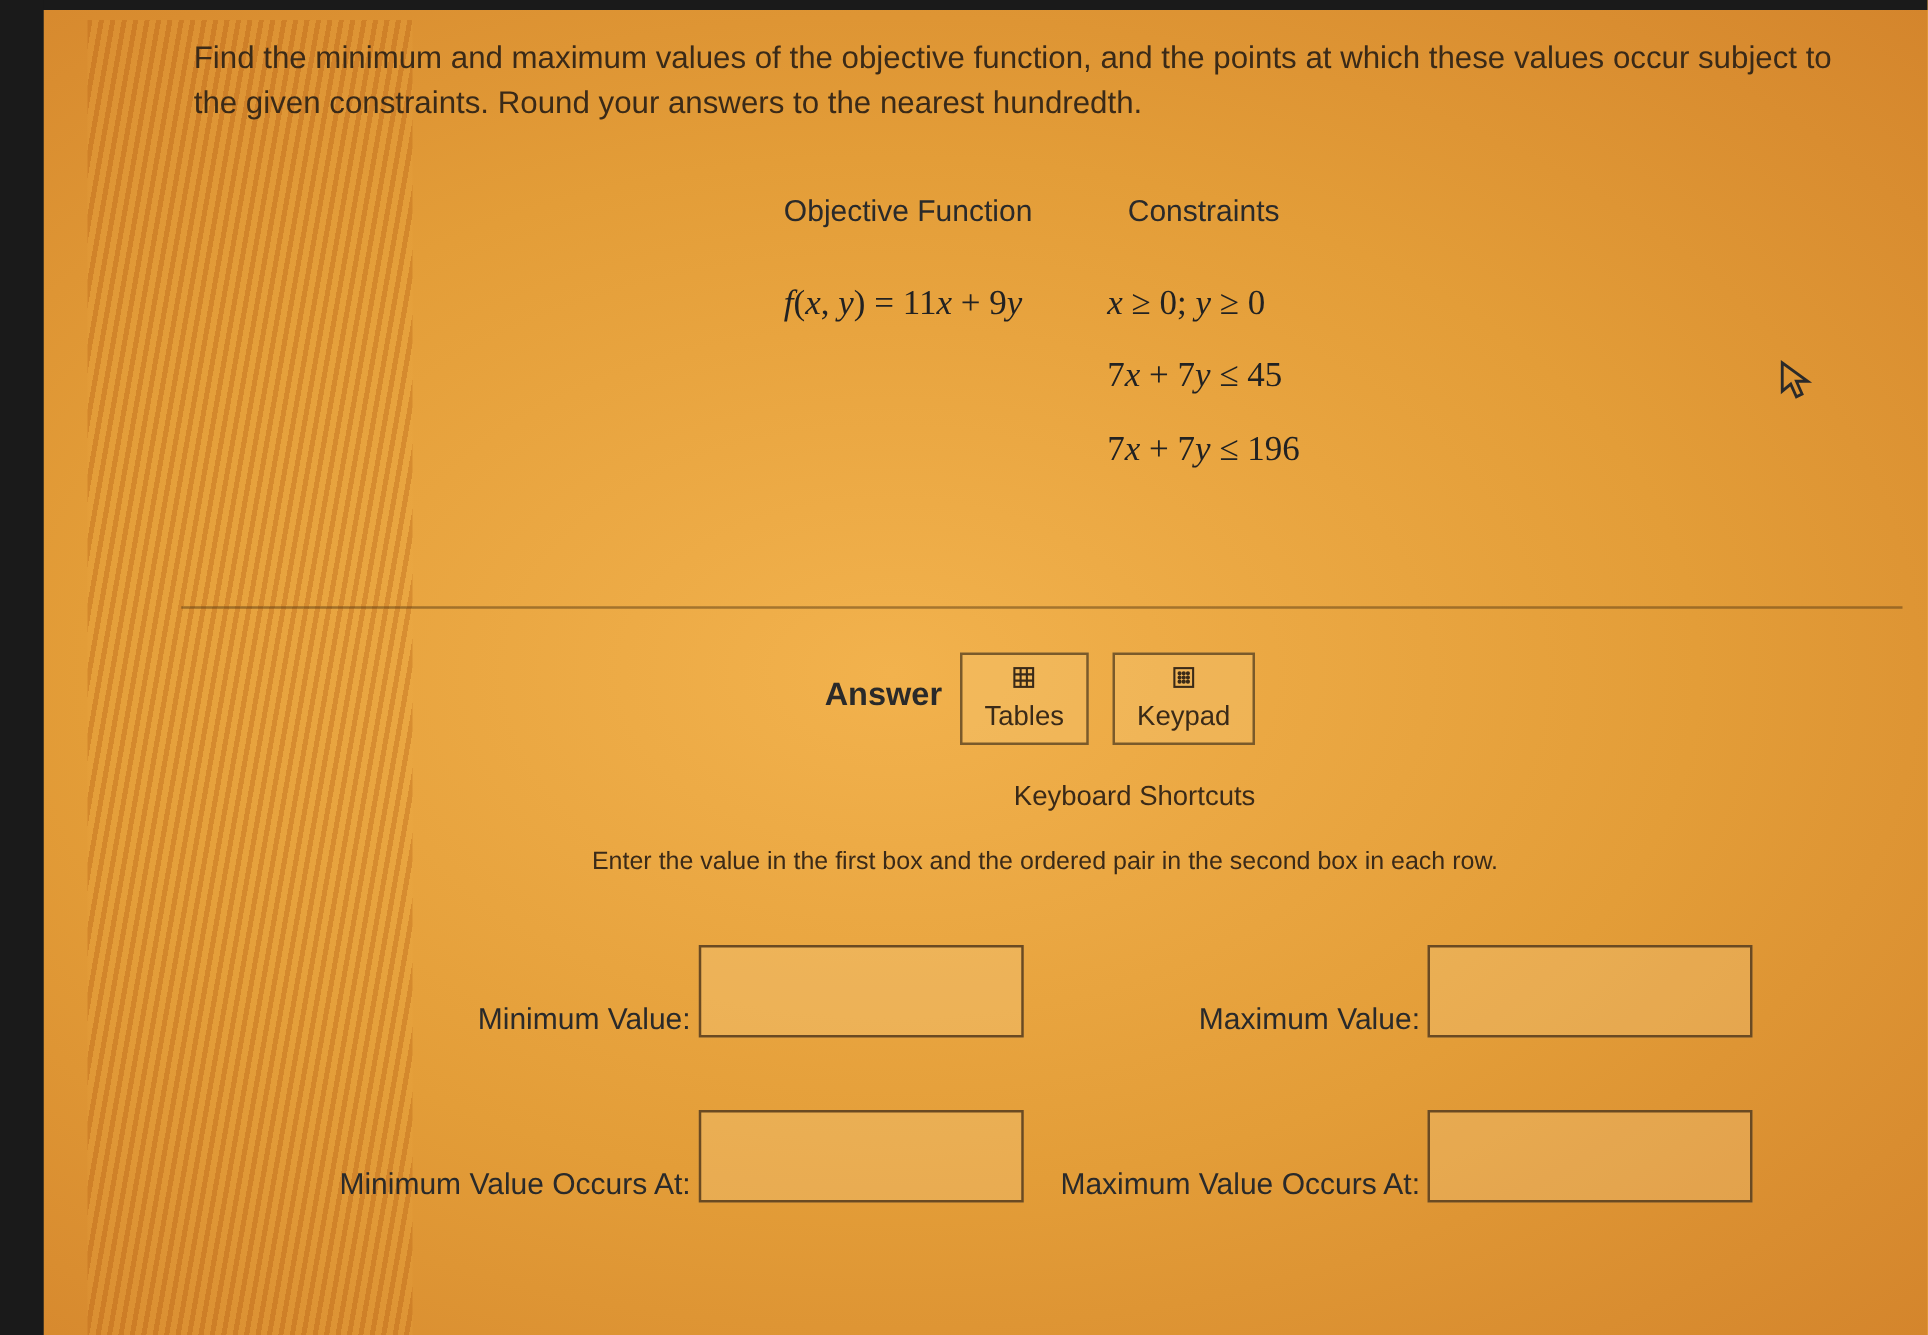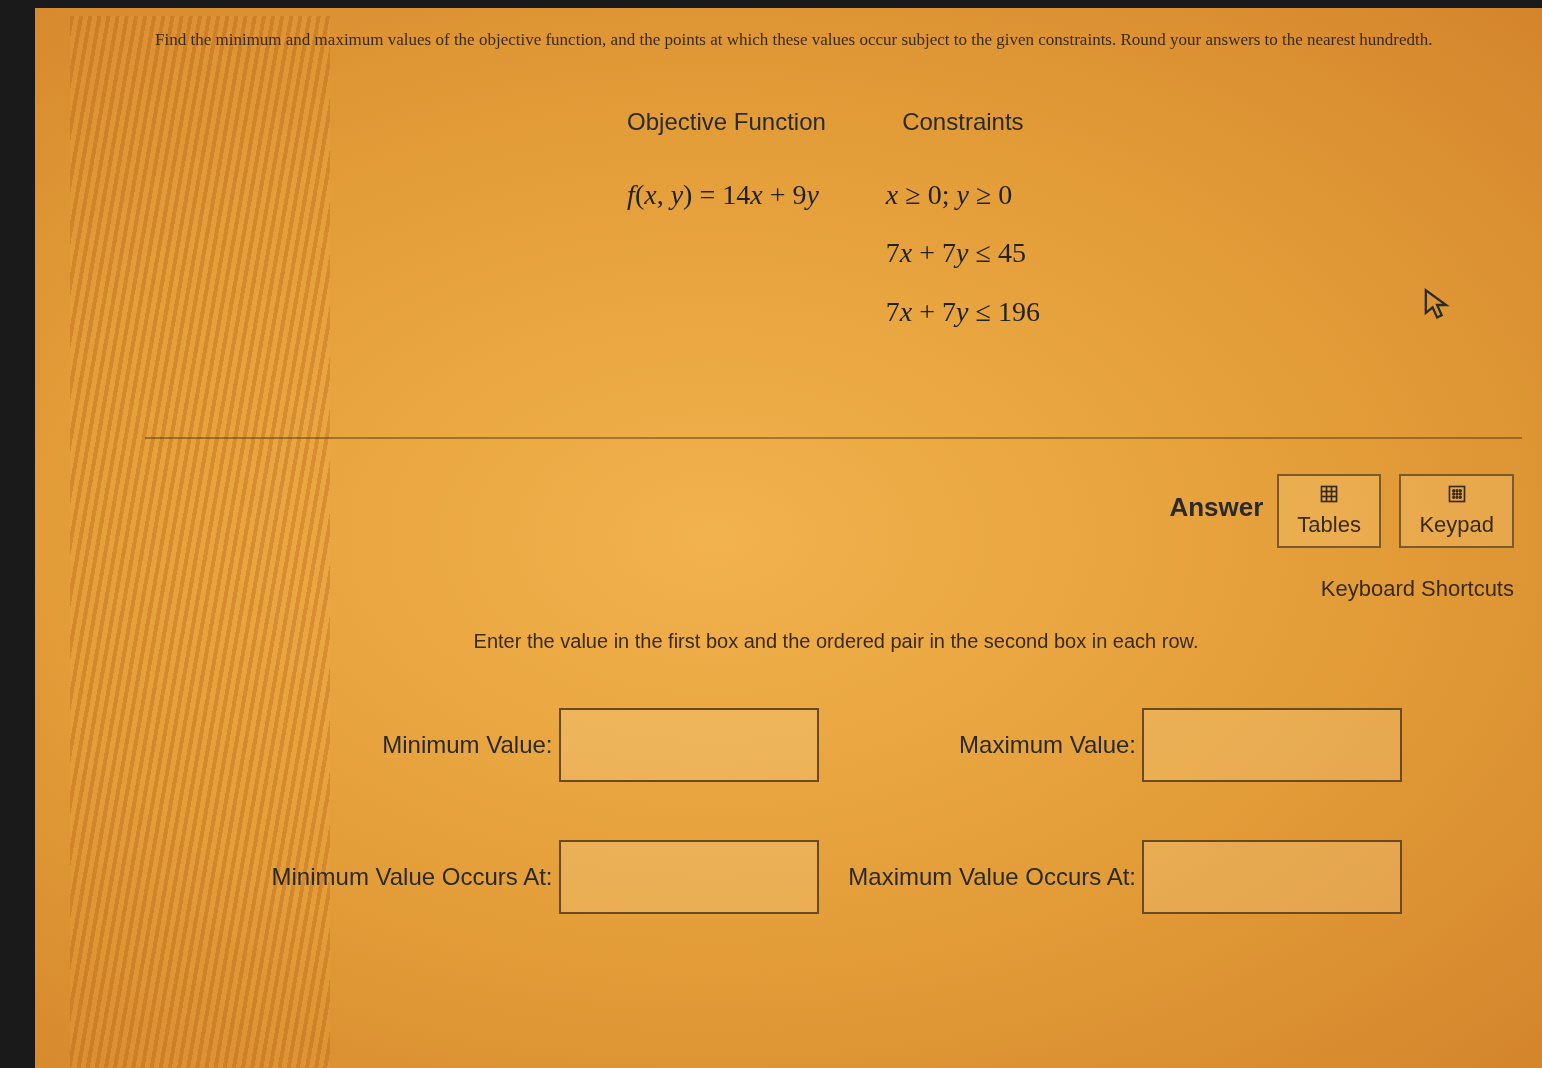--- a/index.html
+++ b/index.html
@@ -29,25 +29,24 @@
       rgba(184,98,22,0.35) 4px,
       rgba(242,178,77,0.1) 4px,
       rgba(242,178,77,0.1) 9px);
     pointer-events: none;
   }
   .content {
     position: absolute;
     left: 110px; top: 12px; right: 20px; bottom: 0;
   }
   .question {
-    font-size: 17px;
+    font-size: 25px;
     line-height: 1.45;
     color: #3a2a18;
     padding: 8px 40px 0 10px;
-    font-family: Liberation Serif, serif;
   }
   .math-block {
     margin-top: 55px;
     display: flex;
     justify-content: center;
     gap: 60px;
   }
   .col { text-align: center; }
   .col-header {
     font-size: 24px;
@@ -64,21 +63,21 @@
     text-align: left;
   }
   .math .up { font-style: normal; }
   .divider {
     margin-top: 95px;
     border-top: 2px solid rgba(90,60,20,0.5);
   }
   .answer-row {
     display: flex;
     align-items: flex-start;
-    justify-content: flex-end;
+    justify-content: center;
     margin-top: 35px;
     padding-right: 8px;
   }
   .answer-label {
     font-size: 26px;
     font-weight: 600;
     color: #2a2a2a;
     margin-top: 18px;
     margin-left: 5px;
   }
@@ -114,21 +113,21 @@
     padding-left: 90px;
     padding-right: 120px;
   }
   .pair-row {
     display: flex;
     align-items: center;
     margin-bottom: 58px;
   }
   .pair-row .grp {
     display: flex;
-    align-items: center;
+    align-items: flex-end;
     width: 50%;
     justify-content: flex-end;
     gap: 6px;
   }
   .lbl {
     font-size: 24px;
     color: #2a2a2a;
     white-space: nowrap;
   }
   .field {
@@ -153,21 +152,21 @@
 <div class="frame">
   <div class="moire"></div>
 
   <div class="content">
     <div class="question">Find the minimum and maximum values of the objective function, and the points at which these values occur subject to the given constraints. Round your answers to the nearest hundredth.</div>
 
     <div class="math-block">
       <div class="col">
         <span class="col-header">Objective Function</span>
         <div class="math">
-          <span>f</span><span class="up">(</span><span>x</span><span class="up">, </span><span>y</span><span class="up">) = 14</span><span>x</span><span class="up"> + 9</span><span>y</span>
+          <span>f</span><span class="up">(</span><span>x</span><span class="up">, </span><span>y</span><span class="up">) = 11</span><span>x</span><span class="up"> + 9</span><span>y</span>
         </div>
       </div>
       <div class="col">
         <span class="col-header">Constraints</span>
         <div class="math">
           <span>x</span><span class="up"> ≥ 0; </span><span>y</span><span class="up"> ≥ 0</span>
         </div>
         <div class="math">
           <span class="up">7</span><span>x</span><span class="up"> + 7</span><span>y</span><span class="up"> ≤ 45</span>
         </div>

